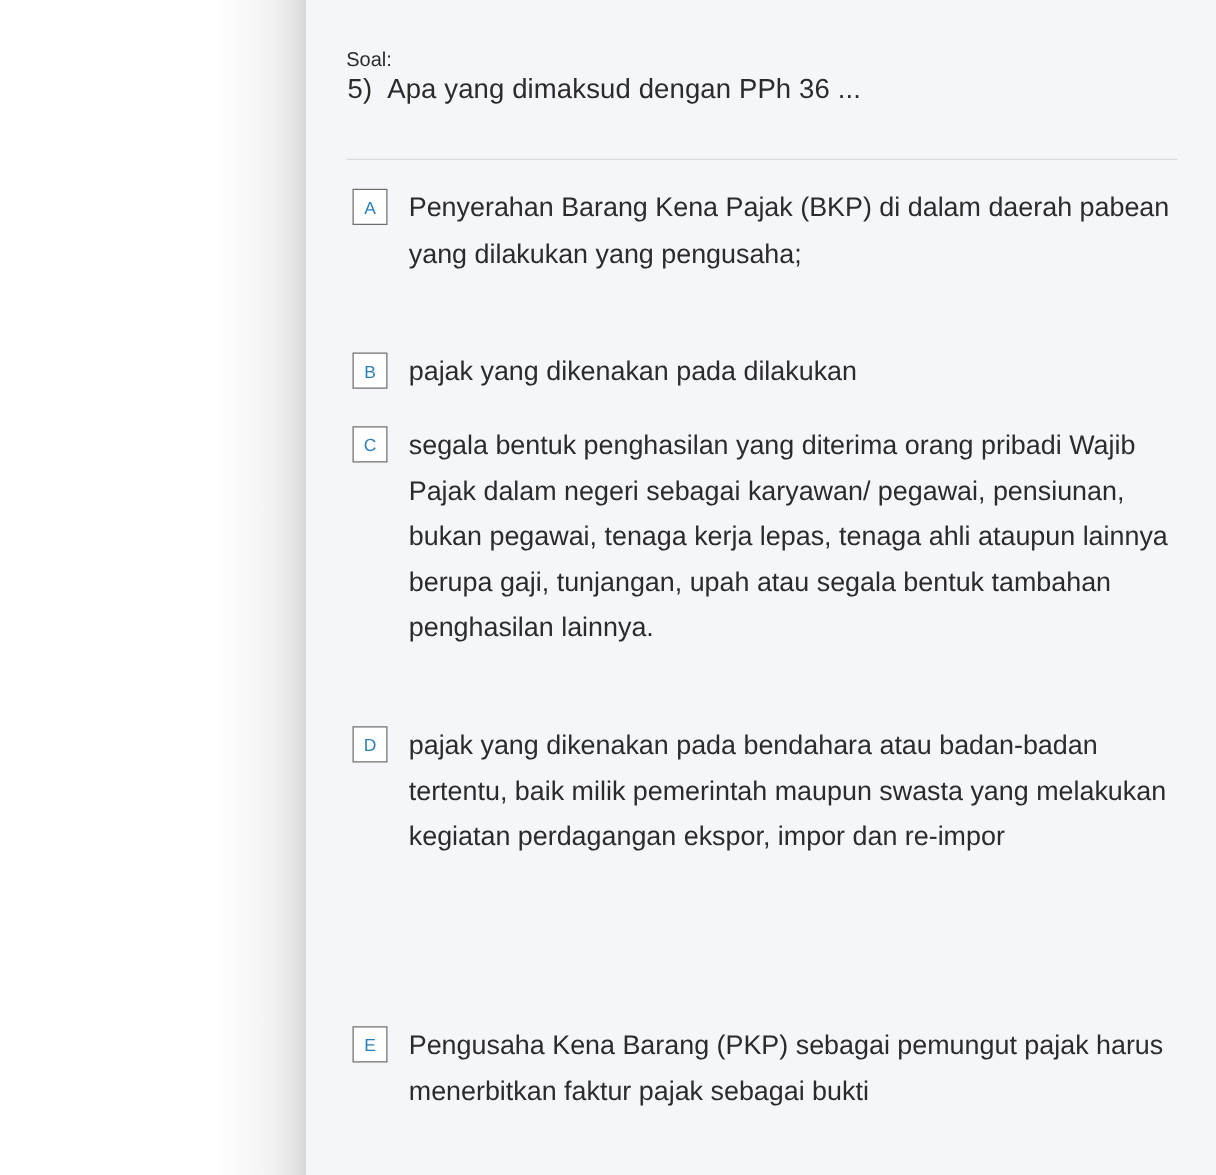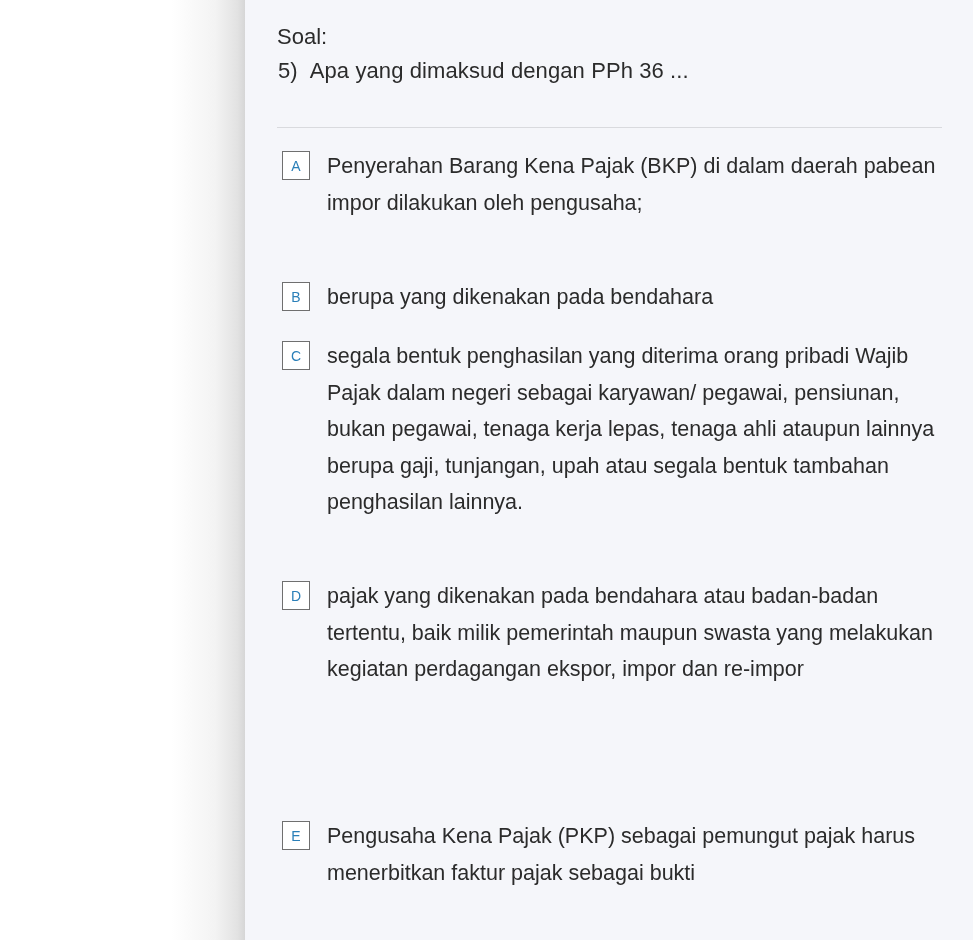--- a/index.html
+++ b/index.html
@@ -18,22 +18,22 @@
       background: linear-gradient(to right, #ffffff 0%, #ffffff 70%, #f3f3f3 88%, #e2e2e2 97%, #d6d6d6 100%);
     }
     .panel {
       position: absolute;
       left: 245px; top: 0;
       width: 728px; height: 940px;
       background: #f5f6fa;
     }
     .soal-label {
       position: absolute;
-      left: 32px; top: 24px;
-      font-size: 22px;
+      left: 32px; top: 40px;
+      font-size: 16px;
       color: #2b2b2b;
     }
     .question {
       position: absolute;
       left: 33px; top: 58px;
       font-size: 22px;
       color: #2b2b2b;
       display: flex;
       gap: 12px;
       letter-spacing: 0.1px;
@@ -84,35 +84,35 @@
 
   <div class="question">
     <span>5)</span>
     <span>Apa yang dimaksud dengan PPh 36 ...</span>
   </div>
 
   <div class="divider"></div>
 
   <div class="option" style="top:148px;">
     <div class="opt-box">A</div>
-    <div class="opt-text">Penyerahan Barang Kena Pajak (BKP) di dalam daerah pabean impor dilakukan oleh pengusaha;</div>
+    <div class="opt-text">Penyerahan Barang Kena Pajak (BKP) di dalam daerah pabean yang dilakukan yang pengusaha;</div>
   </div>
 
   <div class="option" style="top:279px;">
     <div class="opt-box">B</div>
-    <div class="opt-text">berupa yang dikenakan pada bendahara</div>
+    <div class="opt-text">pajak yang dikenakan pada dilakukan</div>
   </div>
 
   <div class="option" style="top:338px;">
     <div class="opt-box">C</div>
     <div class="opt-text">segala bentuk penghasilan yang diterima orang pribadi Wajib Pajak dalam negeri sebagai karyawan/ pegawai, pensiunan, bukan pegawai, tenaga kerja lepas, tenaga ahli ataupun lainnya berupa gaji, tunjangan, upah atau segala bentuk tambahan penghasilan lainnya.</div>
   </div>
 
   <div class="option" style="top:578px;">
     <div class="opt-box">D</div>
     <div class="opt-text">pajak yang dikenakan pada bendahara atau badan-badan tertentu, baik milik pemerintah maupun swasta yang melakukan kegiatan perdagangan ekspor, impor dan re-impor</div>
   </div>
 
   <div class="option" style="top:818px;">
     <div class="opt-box">E</div>
-    <div class="opt-text">Pengusaha Kena Pajak (PKP) sebagai pemungut pajak harus menerbitkan faktur pajak sebagai bukti</div>
+    <div class="opt-text">Pengusaha Kena Barang (PKP) sebagai pemungut pajak harus menerbitkan faktur pajak sebagai bukti</div>
   </div>
 </div>
 
 </body></html>

